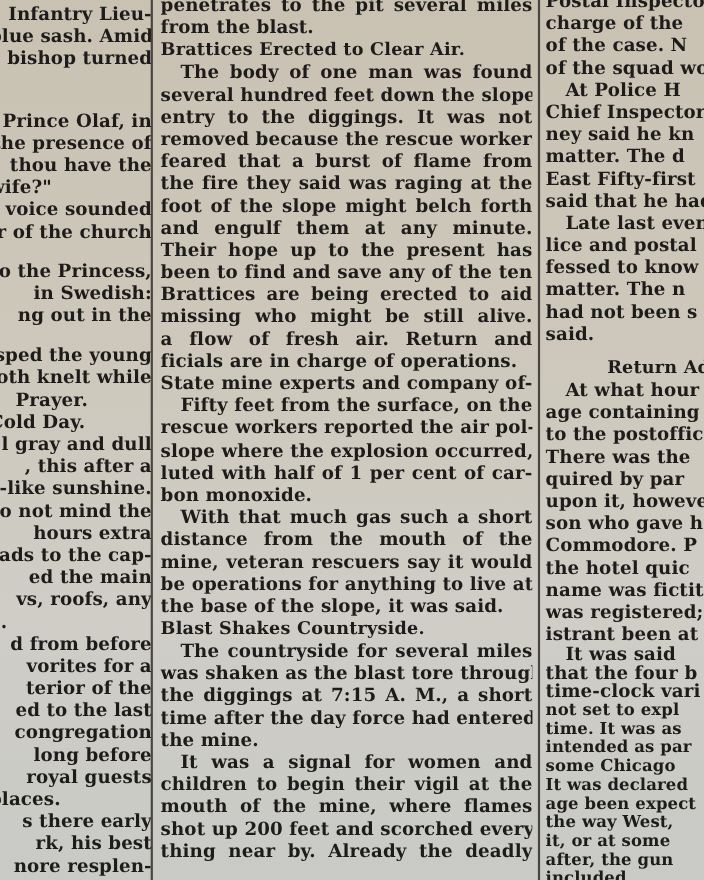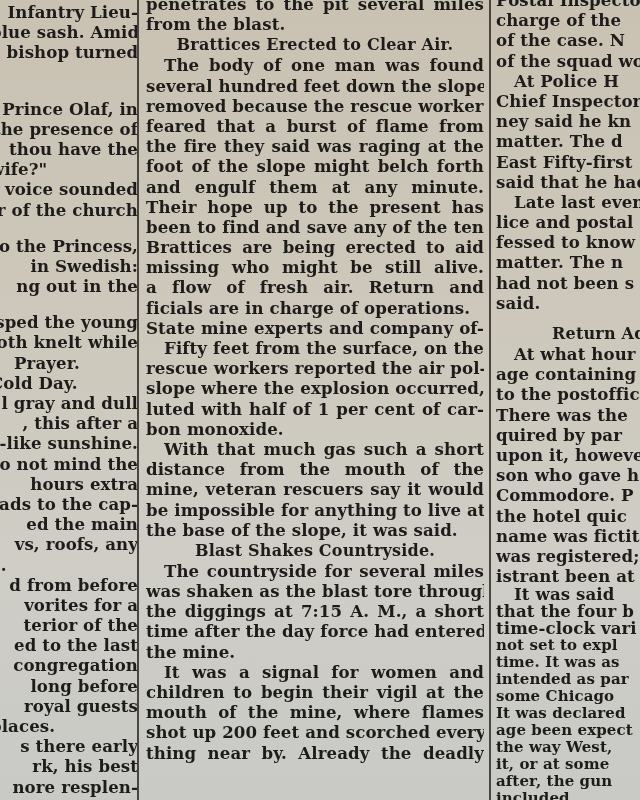--- a/index.html
+++ b/index.html
@@ -23,21 +23,21 @@
     .line {
       height: 20.2px; line-height: 20.2px; font-size: 16.6px; font-weight: bold;
       white-space: nowrap; letter-spacing: 0.1px;
     }
     .col-mid .line { text-align: justify; text-align-last: justify; }
     .col-mid .line.last { text-align-last: left; }
     .col-left .line { text-align: right; text-align-last: right; }
     .col-left .line.left { text-align: left; text-align-last: left; }
     .heading {
       height: 21px; line-height: 21px; font-size: 16px; font-weight: bold;
-      text-align: center; font-family: "DejaVu Serif", serif; letter-spacing: 0.2px;
+      font-family: "DejaVu Serif", serif; letter-spacing: 0.2px;
     }
     .col-right .line, .col-right .heading { text-align: left; }
     .indent { padding-left: 18px; }
     .col-right .heading { padding-left: 56px; text-align: left; }
   </style>
 </head>
 <body>
 
 <div class="col col-left">
   <div style="height:2px"></div>
@@ -86,20 +86,21 @@
 
 <div class="col col-mid">
   <div style="margin-top:-6px"></div>
   <div class="line">penetrates to the pit several miles</div>
   <div class="line last">from the blast.</div>
   <div class="heading">Brattices Erected to Clear Air.</div>
 
   <div>
     <div class="line indent">The body of one man was found</div>
     <div class="line">several hundred feet down the sloped</div>
+    <div class="line">entry to the diggings. It was not</div>
     <div class="line">removed because the rescue workers</div>
     <div class="line">feared that a burst of flame from</div>
     <div class="line">the fire they said was raging at the</div>
     <div class="line">foot of the slope might belch forth</div>
     <div class="line">and engulf them at any minute.</div>
     <div class="line">Their hope up to the present has</div>
     <div class="line">been to find and save any of the ten</div>
     <div class="line">Brattices are being erected to aid</div>
     <div class="line">missing who might be still alive.</div>
     <div class="line">a flow of fresh air. Return and</div>
@@ -110,21 +111,21 @@
     <div class="line indent">Fifty feet from the surface, on the</div>
     <div class="line">rescue workers reported the air pol-</div>
     <div class="line">slope where the explosion occurred,</div>
     <div class="line">luted with half of 1 per cent of car-</div>
     <div class="line last">bon monoxide.</div>
   </div>
   <div>
     <div class="line indent">With that much gas such a short</div>
     <div class="line">distance from the mouth of the</div>
     <div class="line">mine, veteran rescuers say it would</div>
-    <div class="line">be impossible for anything to live at</div>
+    <div class="line">be operations for anything to live at</div>
     <div class="line last">the base of the slope, it was said.</div>
   </div>
 
   <div class="heading">Blast Shakes Countryside.</div>
 
   <div>
     <div class="line indent">The countryside for several miles</div>
     <div class="line">was shaken as the blast tore through</div>
     <div class="line">the diggings at 7:15 A. M., a short</div>
     <div class="line">time after the day force had entered</div>

